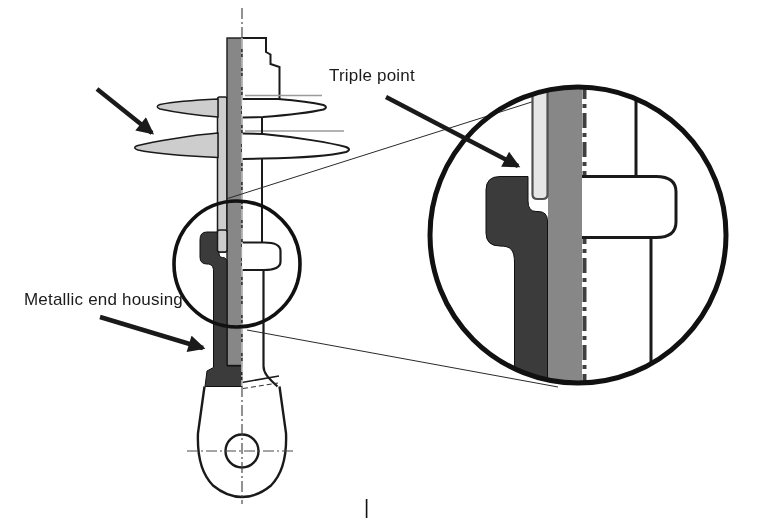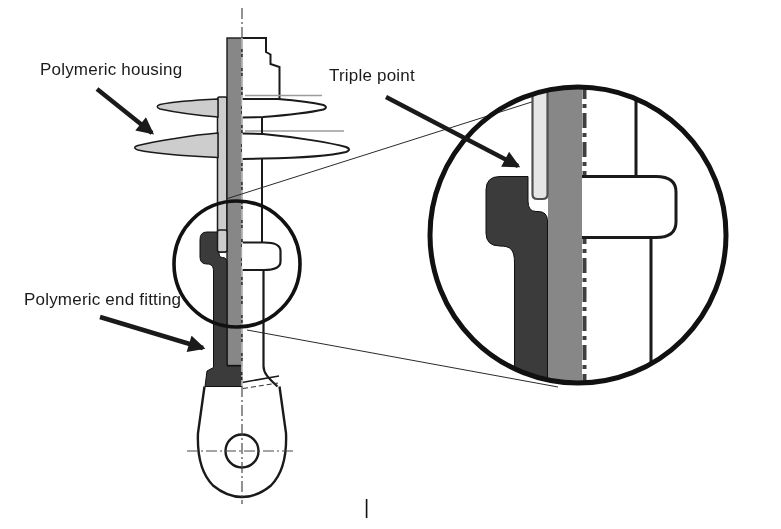--- a/index.html
+++ b/index.html
@@ -115,19 +115,18 @@
                Q532.5,199 532.5,194.5 Z" class="fill-sheath"></path>
     </g>
     <circle cx="578" cy="235" r="148" fill="none" stroke="#111" stroke-width="5"></circle>
   </g>
 
   <line x1="97" y1="89" x2="152" y2="133" class="thick-arrow" marker-end="url(#ah)"></line>
   <line x1="100" y1="317" x2="203" y2="348" class="thick-arrow" marker-end="url(#ah)"></line>
   <line x1="386" y1="97" x2="518" y2="166" class="thick-arrow" marker-end="url(#ah)"></line>
 </svg>
 
-<div class="fig-label" id="label-polymeric">Polymeric housing</div>
 <div class="fig-label" id="label-triple">Triple point</div>
-<div class="fig-label" id="label-metallic">Polymeric end fitting</div>
+<div class="fig-label" id="label-metallic">Metallic end housing</div>
 
 <div class="fig-label" id="stray-mark">|</div>
 
 </div>
 
 </body></html>

